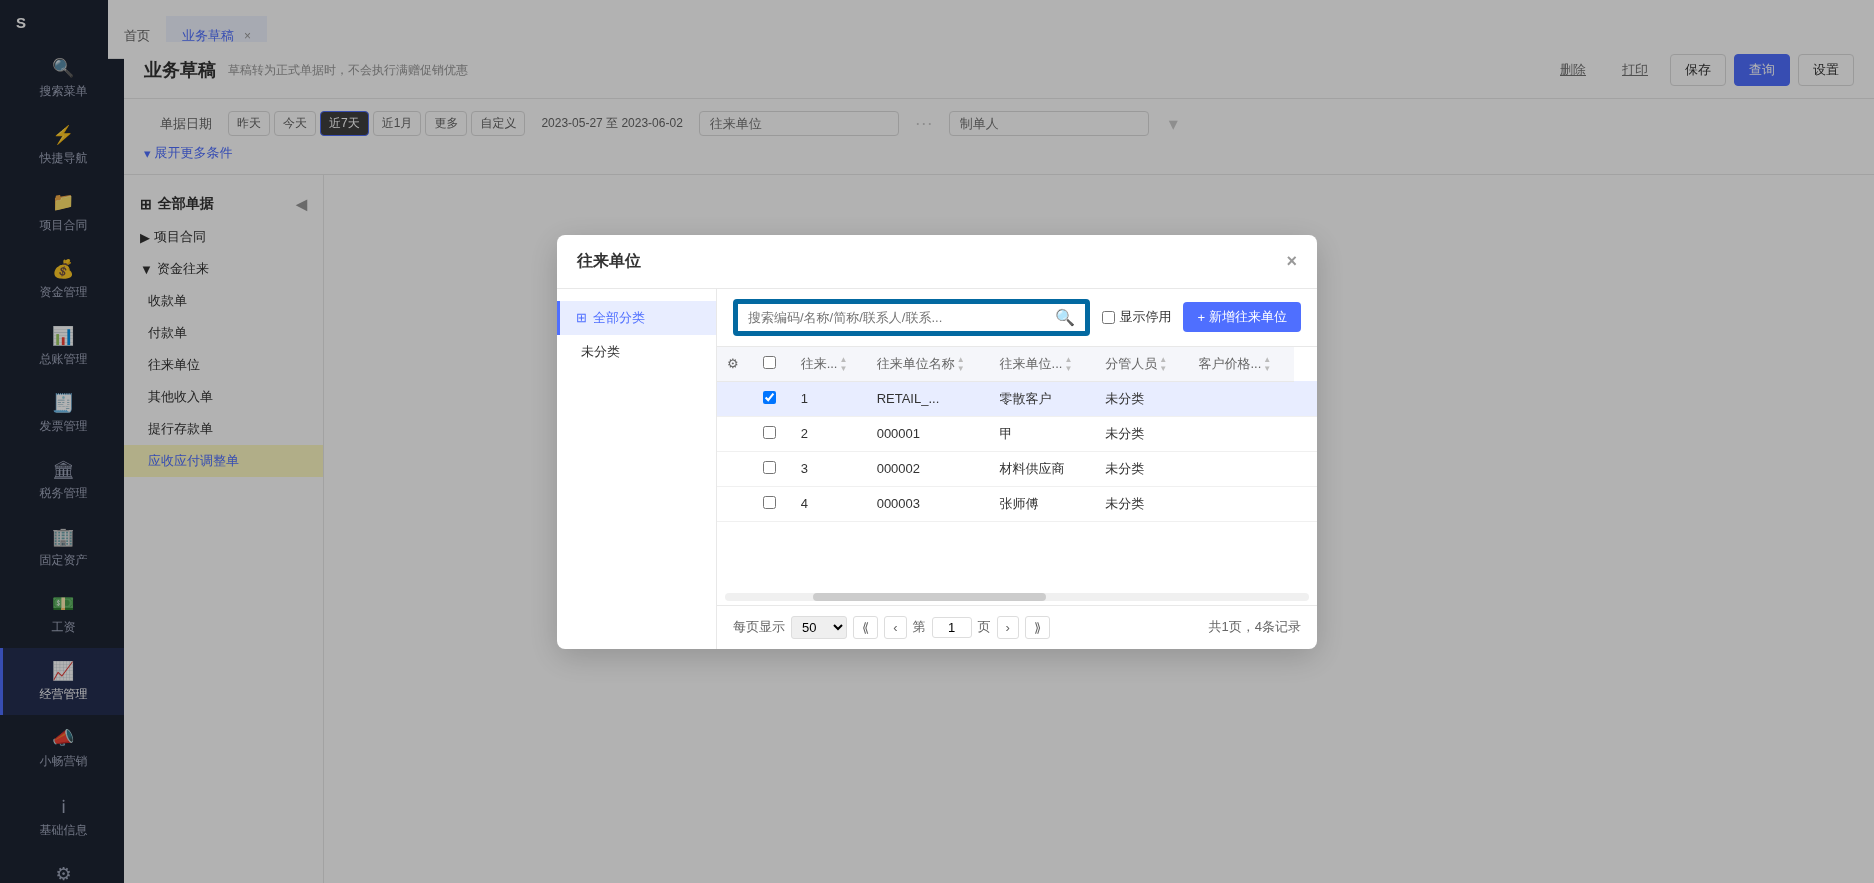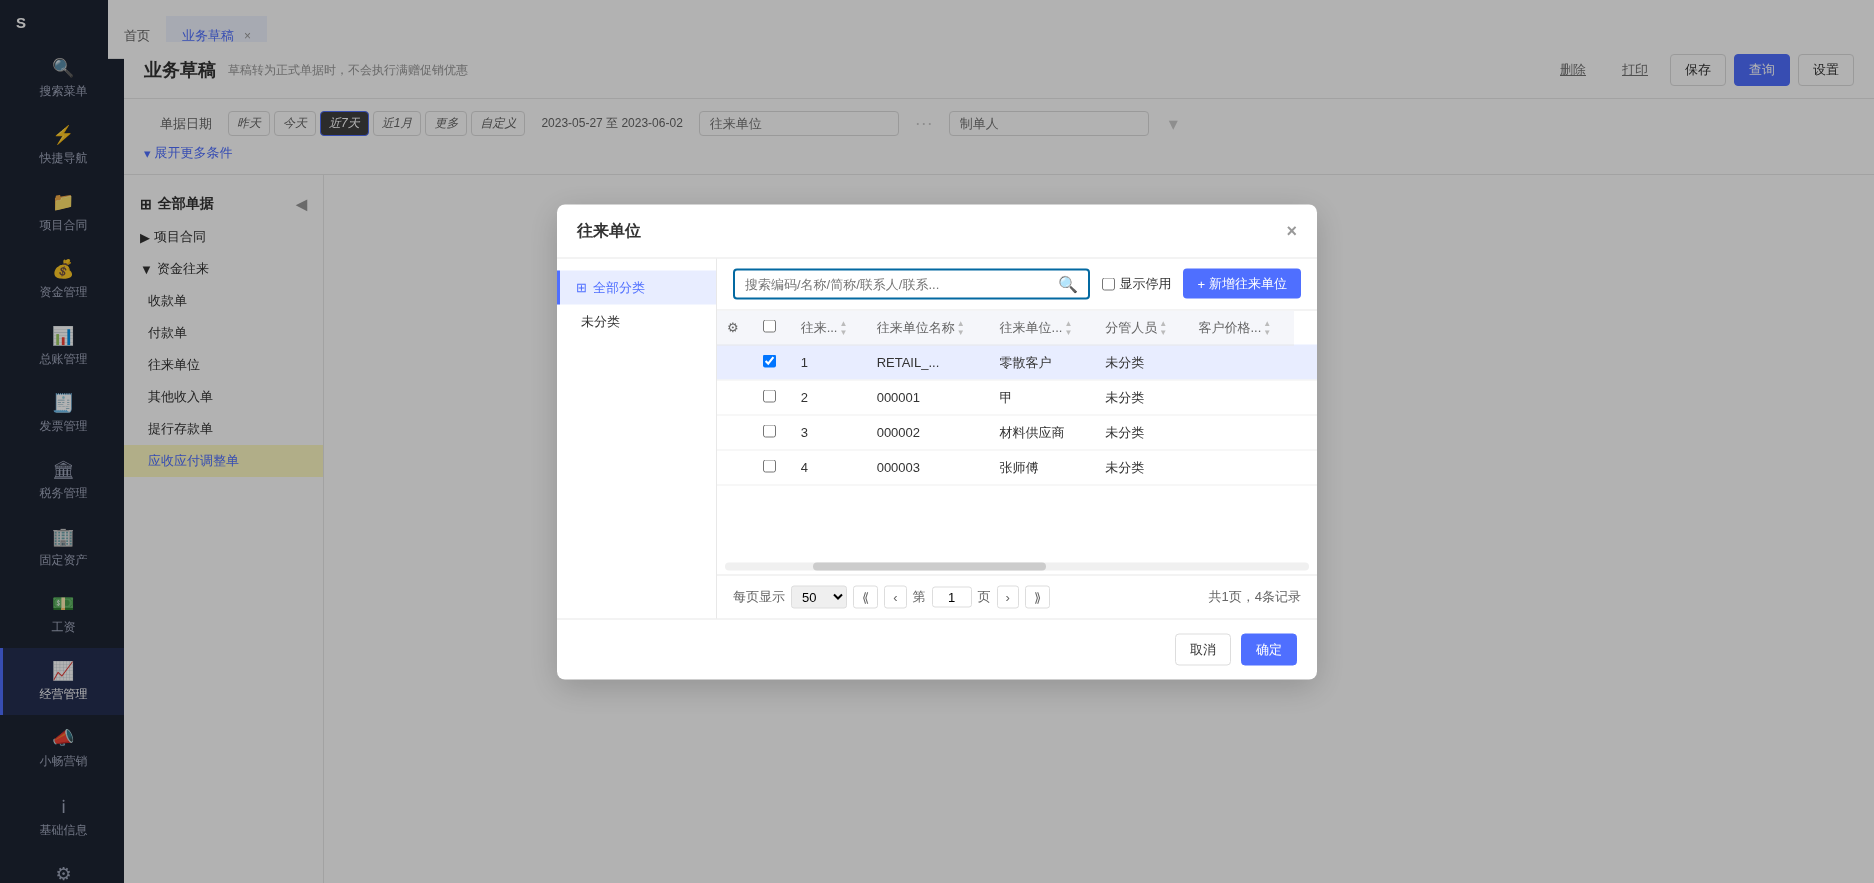--- a/index.html
+++ b/index.html
@@ -54,21 +54,21 @@
     .btn-primary { background: #4f6fff; color: #fff; border-color: #4f6fff; }
     .btn-text { border: none; background: none; color: #737373; text-decoration: underline; }
 
     
     .filter-bar {
       background: #fff; padding: 12px 20px; border-bottom: 1px solid #e8e8e8;
     }
     .filter-row { display: flex; align-items: center; gap: 16px; flex-wrap: wrap; }
     .filter-label { font-size: 13px; color: #666; white-space: nowrap; margin-left: 16px; }
     .filter-date-btns { display: flex; gap: 4px; }
-    .date-btn { padding: 3px 8px; border-radius: 4px; border: 1px solid #ddd; background: #fff; cursor: pointer; font-size: 12px; color: #666; font-style: italic; }
+    .date-btn { padding: 3px 8px; border-radius: 4px; border: 1px solid #ddd; background: #fff; cursor: pointer; font-size: 12px; color: #666; }
     .date-btn.active { background: #404040; color: #fff; border-color: #4f6fff; }
     .filter-input { border: 1px solid #ddd; border-radius: 4px; padding: 4px 10px; font-size: 13px; color: #333; width: 200px; }
     .filter-expand { color: #4f6fff; font-size: 13px; cursor: pointer; display: flex; align-items: center; gap: 4px; }
 
     
     .content-area { display: flex; height: calc(100% - 130px); }
     .sidebar-panel {
       width: 200px; background: #fff; border-right: 1px solid #e8e8e8;
       padding: 12px 0; flex-shrink: 0;
     }
@@ -111,21 +111,21 @@
       padding: 8px 16px; font-size: 13px; color: #333; cursor: pointer;
       display: flex; align-items: center; gap: 6px;
     }
     .modal-sidebar-item.active { background: #e8edff; color: #4f6fff; border-left: 3px solid #4f6fff; }
     .modal-content { flex: 1; padding: 0; display: flex; flex-direction: column; }
     .modal-toolbar {
       display: flex; align-items: center; padding: 10px 16px; gap: 12px;
       border-bottom: 1px solid #e8e8e8;
     }
     .search-box {
-      display: flex; align-items: center; border: 2px solid #0369a1; border-radius: 4px;
+      display: flex; align-items: center; border: 5px solid #0369a1; border-radius: 4px;
       padding: 4px 10px; gap: 6px; flex: 1;
     }
     .search-box input { border: none; outline: none; font-size: 13px; color: #333; width: 100%; background: transparent; }
     .checkbox-label { display: flex; align-items: center; gap: 4px; font-size: 13px; color: #333; cursor: pointer; }
     .modal-table { flex: 1; overflow: auto; }
     .modal-table table { width: 100%; border-collapse: collapse; font-size: 13px; }
     .modal-table th {
       background: #f5f6fa; padding: 8px 10px; text-align: left;
       color: #666; font-weight: normal; border-bottom: 1px solid #e8e8e8;
       white-space: nowrap;
@@ -454,17 +454,13 @@
           <input class="page-input" type="text" value="1" style="">
           <span>页</span>
           <button class="page-btn">›</button>
           <button class="page-btn">⟫</button>
         </div>
         <span>共1页，4条记录</span>
       </div>
     </div>
   </div>
 
-  <div class="modal-actions">
-    <button class="btn">取消</button>
-    <button class="btn btn-primary">确定</button>
-  </div>
 </div>
 
 </body></html>

